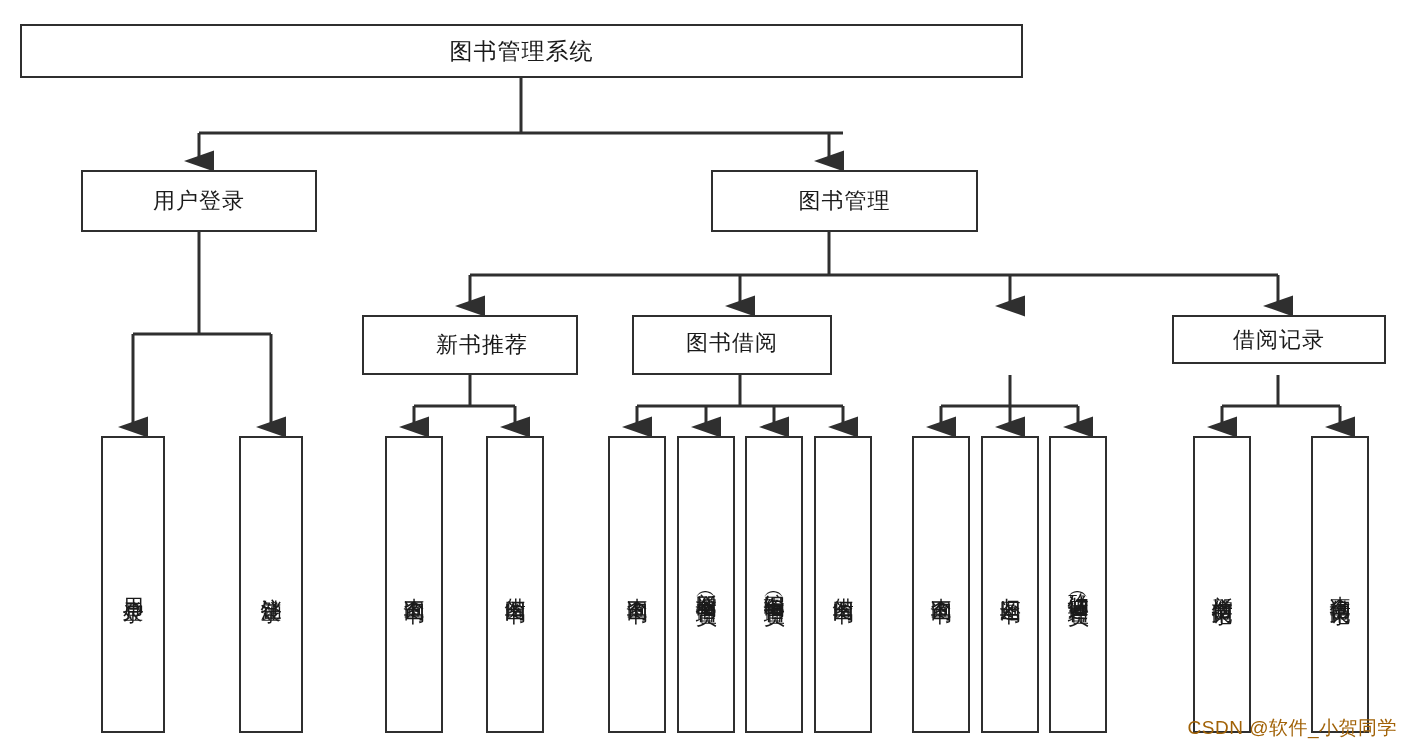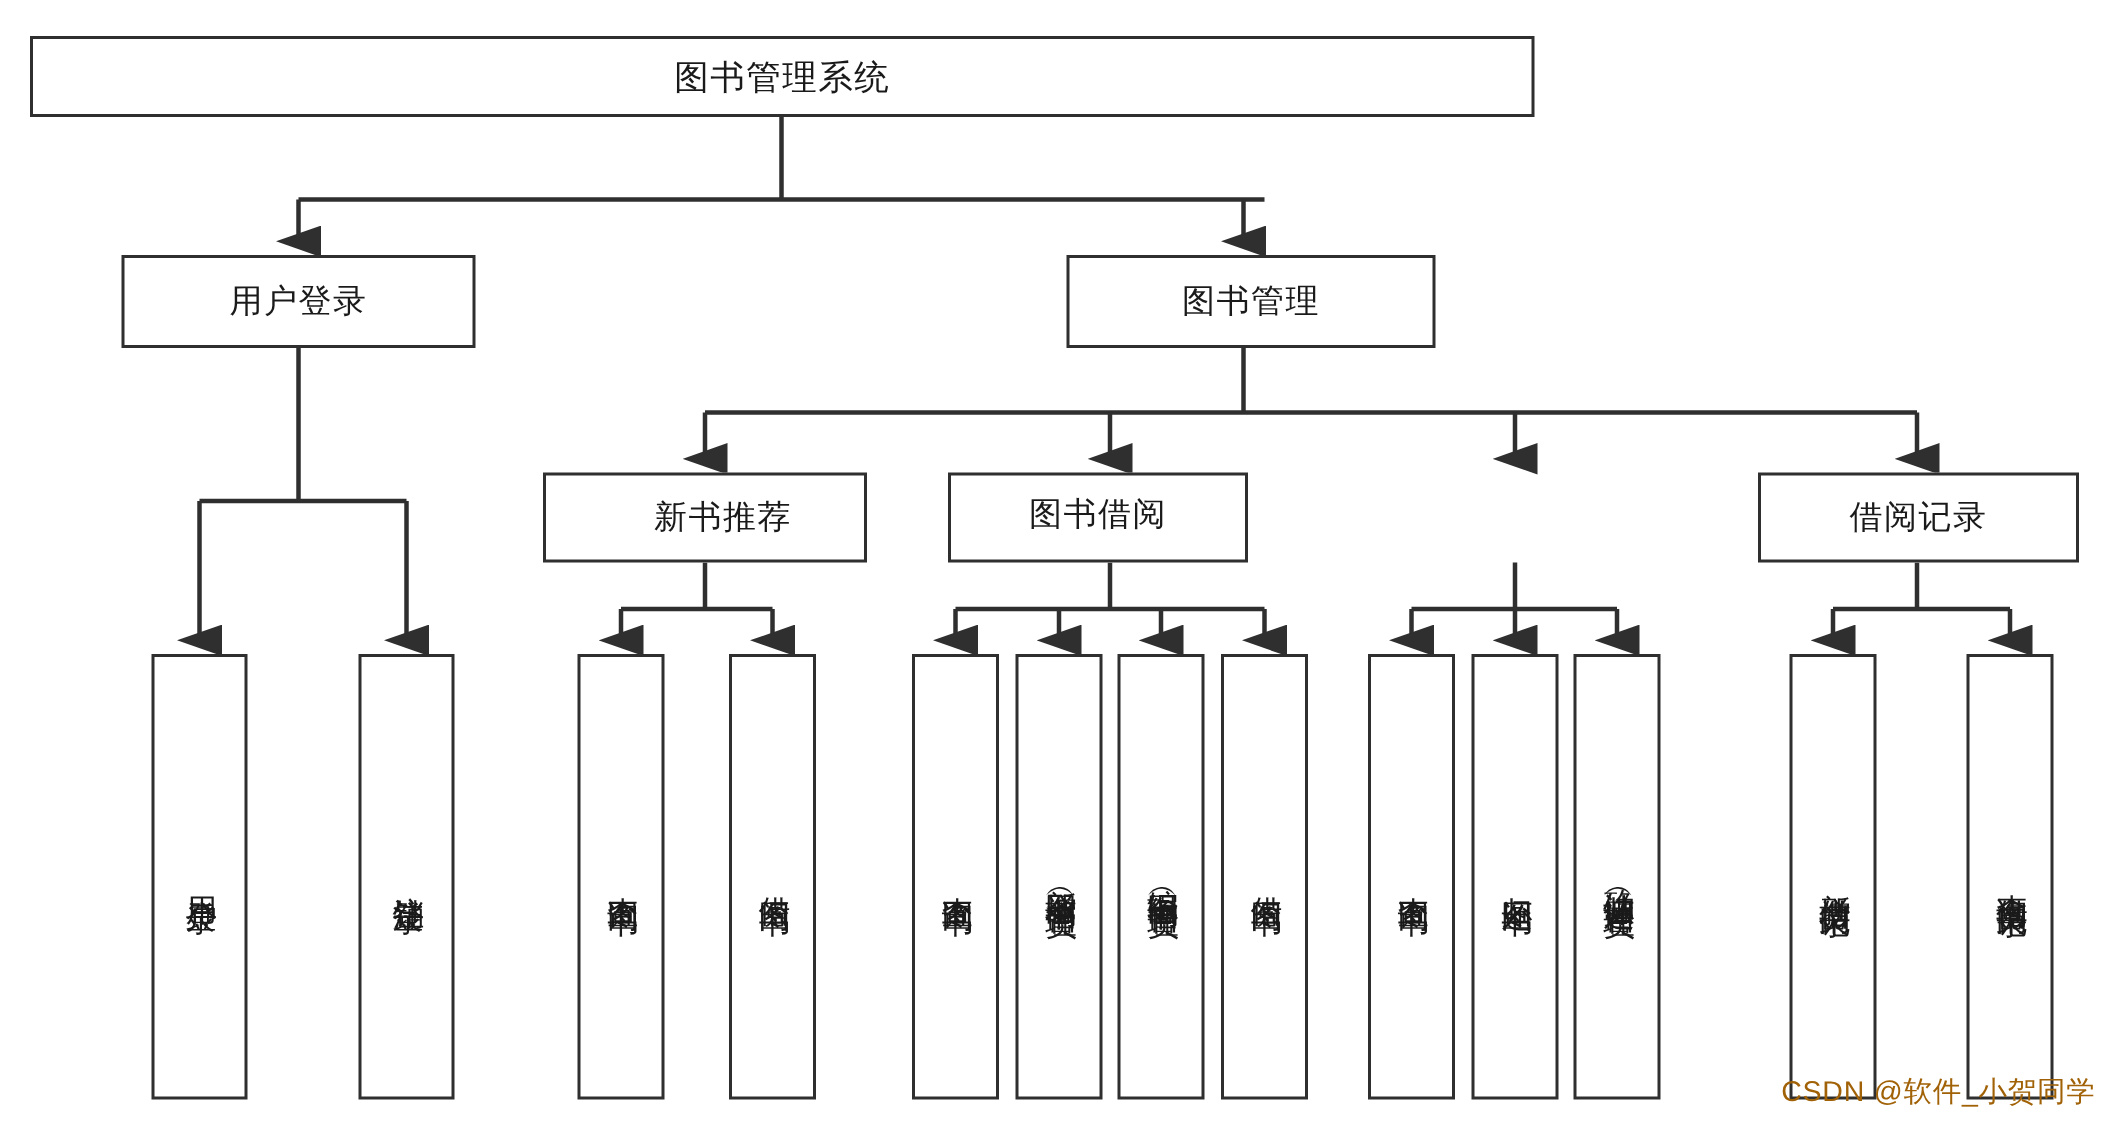--- a/index.html
+++ b/index.html
@@ -113,31 +113,31 @@
     </g>
   </svg>
 
   <div class="node root" style="left:20px; top:2px; width:1003px; height:54px;margin-top:22px;">
     <span class="label">图书管理系统</span>
   </div>
 
   <div class="node" style="left:81px; top:170px; width:236px; height:62px;">
     <span class="label">用户登录</span>
   </div>
-  <div class="node" style="left:711px; top:170px; width:246px; height:62px;">
+  <div class="node" style="left:711px; top:170px; width:267px; height:62px;">
     <span class="label">图书管理</span>
   </div>
 
   <div class="node" style="left:362px; top:315px; width:216px; height:60px;padding-left:24px;">
     <span class="label">新书推荐</span>
   </div>
   <div class="node" style="left:632px; top:315px; width:200px; height:60px;font-family:Liberation Mono, monospace;">
     <span class="label">图书借阅</span>
   </div>
-  <div class="node" style="left:1172px; top:315px; width:214px; height:60px;align-items:center;">
+  <div class="node" style="left:1172px; top:315px; width:214px; height:49px;align-items:center;">
     <span class="label">借阅记录</span>
   </div>
 
   <div class="node leaf" style="left:101px; top:436px; width:64px; height:297px;">
     <span class="label">用户登录</span>
   </div>
   <div class="node leaf" style="left:239px; top:436px; width:64px; height:297px;">
     <span class="label">注销登录</span>
   </div>
 

